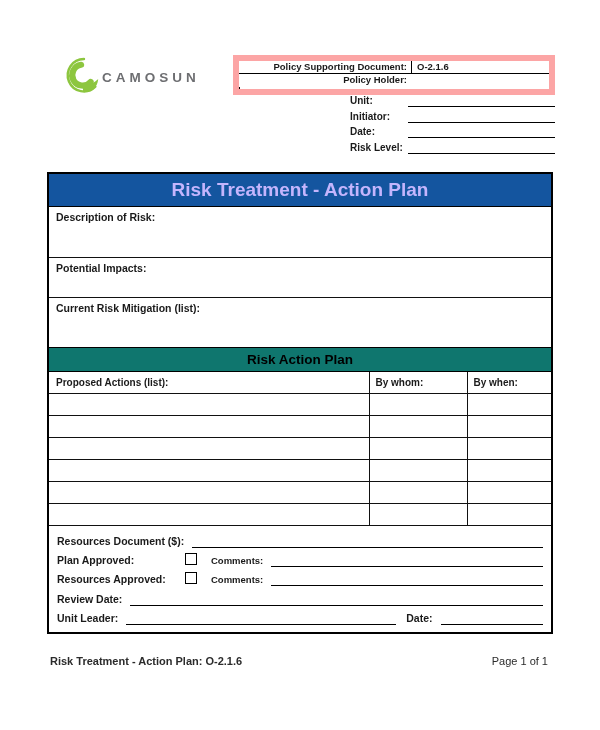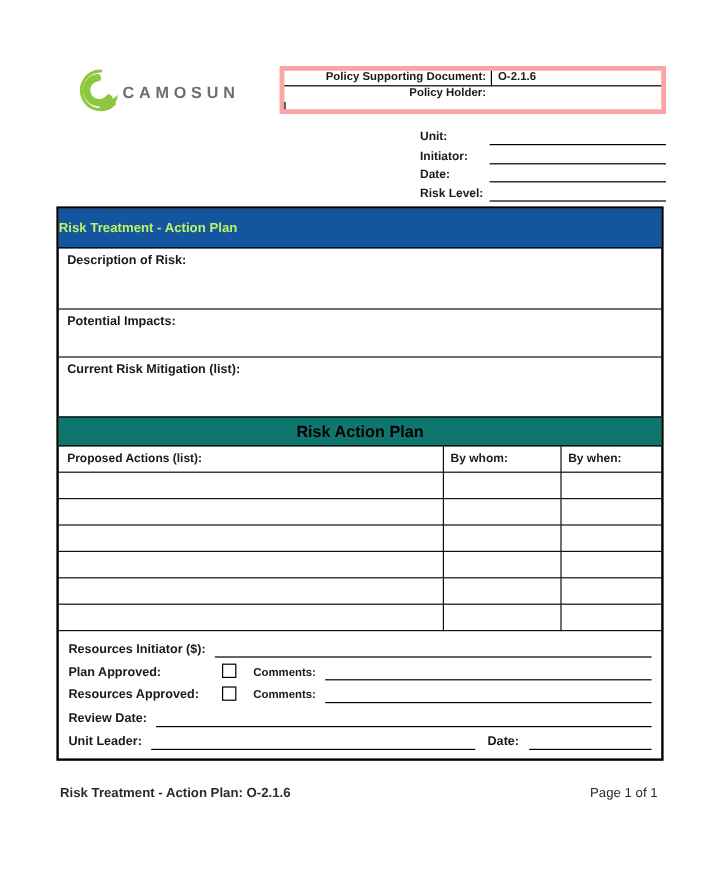--- a/index.html
+++ b/index.html
@@ -5,38 +5,38 @@
   * { margin:0; padding:0; box-sizing:border-box; }
   html,body { width:600px; height:730px; background:#ffffff; font-family:"Liberation Sans", sans-serif; color:#1a1a1a; }
   .page { position:relative; width:600px; height:730px; background:#fff; overflow:hidden; }
 
   
   .logo { position:absolute; left:64px; top:56px; width:130px; height:50px; }
   .logo svg { position:absolute; left:0; top:0; }
   .logo-text { position:absolute; left:38px; top:14px; font-weight:bold; font-size:13.5px; letter-spacing:4px; color:#6d6e71; white-space:nowrap; }
 
   
-  .policy-box { position:absolute; left:233px; top:55px; width:322px; height:40px; border:4px solid #fca5a5;
+  .policy-box { position:absolute; left:233px; top:55px; width:322px; height:40px; border:6px solid #fca5a5;
     display:grid; grid-template-columns:172px 1fr; grid-template-rows:13px 13px 1fr;
     font-size:9.5px; font-weight:bold; line-height:12px; }
   .policy-box .lbl { text-align:right; padding-right:4px; }
   .policy-box .val { border-left:1.5px solid #000; padding-left:5px; }
   .policy-box .r1 { border-bottom:1.5px solid #000; }
 
   
-  .meta { position:absolute; left:350px; top:106px; width:205px; }
+  .meta { position:absolute; left:350px; top:92px; width:205px; }
   .meta-row { display:flex; height:15.4px; align-items:flex-end; }
   .meta-row .m-lbl { width:58px; font-size:10px; font-weight:bold; padding-bottom:1px; }
   .meta-row .m-line { flex:1; border-bottom:1.5px solid #000; height:12px; }
 
   
   .form { position:absolute; left:47px; top:172px; width:506px; height:462px; border:2px solid #000;
     display:flex; flex-direction:column; }
-  .title-bar { height:33px; background:#14559f; border-bottom:1.5px solid #000; color:#bef264;
-    font-weight:bold; font-size:11px; display:flex; align-items:center; }
+  .title-bar { height:33px; background:#14559f; border-bottom:1.5px solid #000; color:#c4b5fd;
+    font-weight:bold; font-size:19px; display:flex; align-items:center; justify-content:center; }
   .sect { border-bottom:1.5px solid #111; padding:4px 7px; font-size:10.5px; font-weight:bold; }
   .sect.desc { height:51px; }
   .sect.imp  { height:40px; }
   .sect.mit  { height:49px; border-bottom:none; }
   .green-bar { height:25px; background:#0f766e; border-top:1.5px solid #000; border-bottom:1.5px solid #000;
     display:flex; align-items:center; justify-content:center; font-weight:bold; font-size:13.5px; color:#000; }
 
   table.action { width:100%; border-collapse:collapse; table-layout:fixed; }
   table.action td { border-bottom:1.5px solid #111; height:22px; padding:0 0 0 7px; font-size:10px; vertical-align:middle;margin-top:24px; }
   table.action td.c1 { width:320px; border-right:1.5px solid #111; }
@@ -156,21 +156,21 @@
           <td class="c1"></td>
           <td class="c2"></td>
           <td class="c3"></td>
         </tr>
       </tbody>
     </table>
 
     <div class="bottom">
 
       <div class="b-row">
-        <span class="b-lbl">Resources Initiator ($):</span>
+        <span class="b-lbl">Resources Document ($):</span>
         <span class="b-line"></span>
       </div>
 
       <div class="b-row">
         <span class="b-lbl w125">Plan Approved:</span>
         <span class="chk"></span>
         <span class="cmt">Comments:</span>
         <span class="b-line"></span>
       </div>
 

